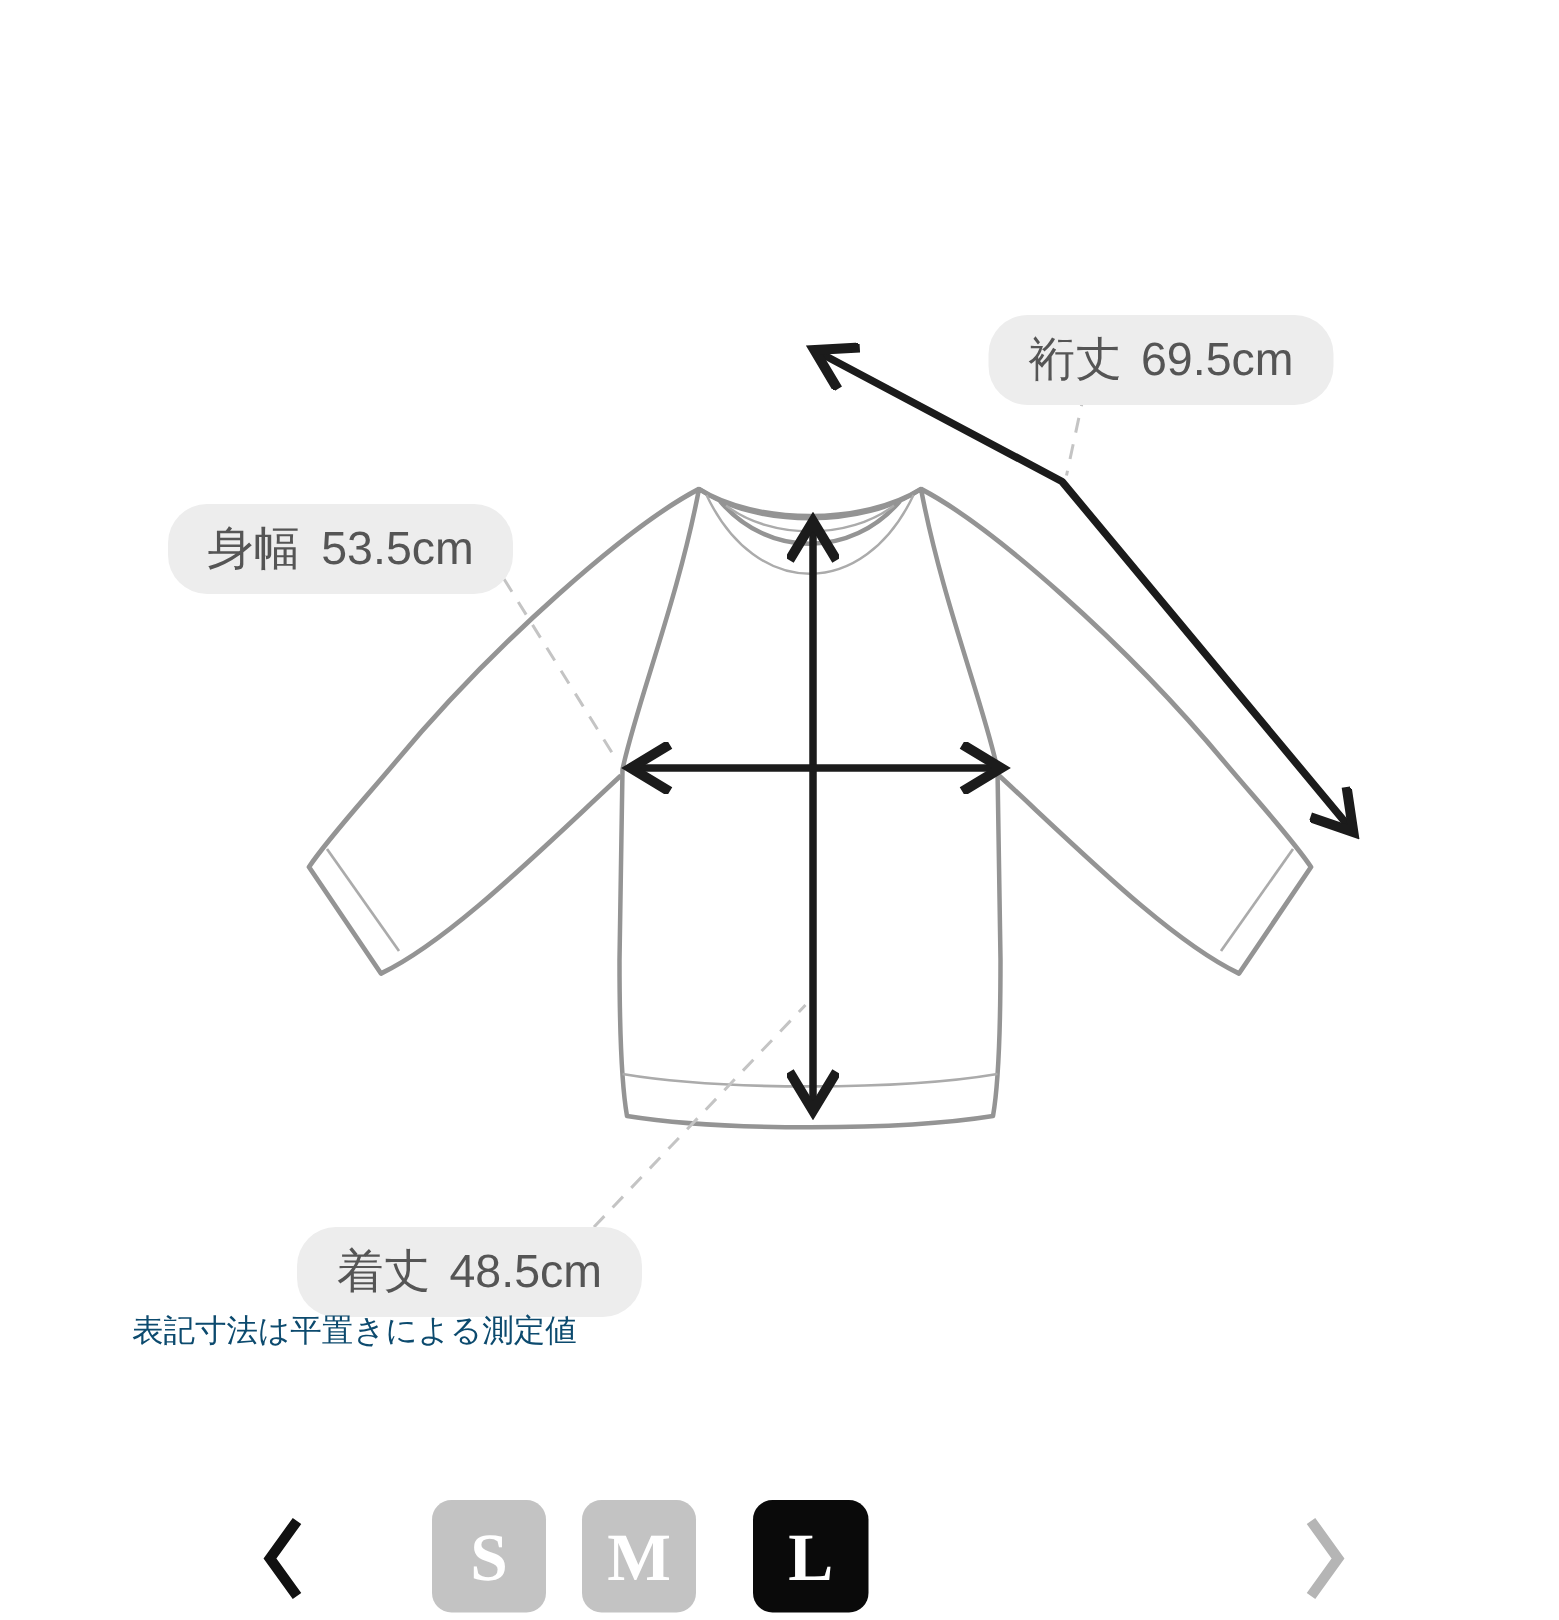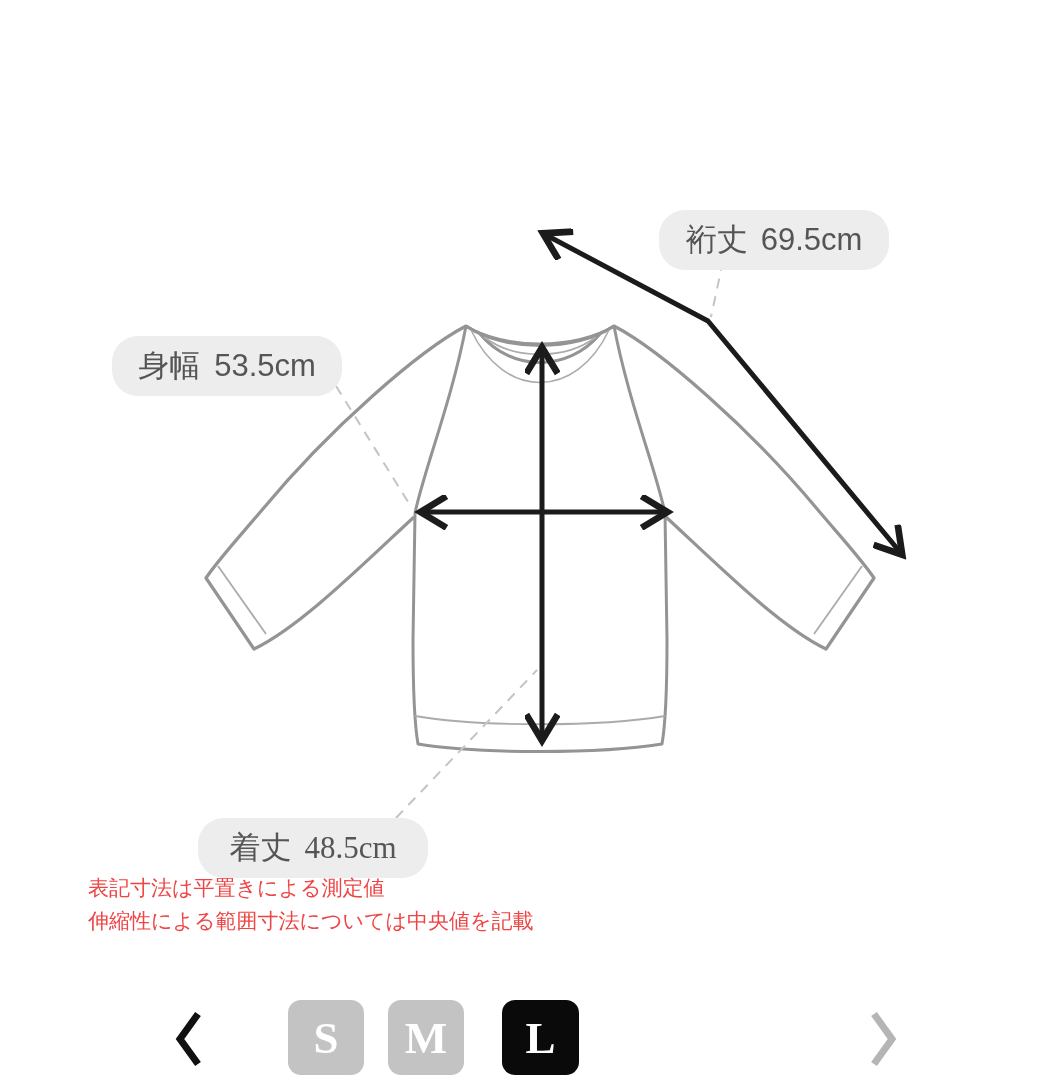--- a/index.html
+++ b/index.html
@@ -9,23 +9,23 @@
   }
   .diagram-svg{position:absolute;left:0;top:0;}
   .pill{
     position:absolute;width:230px;height:60px;border-radius:26px;
     background:#ededed;color:#555555;font-size:31px;
     display:flex;align-items:center;justify-content:center;gap:13px;
     white-space:nowrap;
   }
   .pill-yukitake{left:659px;top:210px;}
   .pill-mihaba{left:112px;top:336px;gap:14px;}
-  .pill-kitake{left:198px;top:818px;font-family:Liberation Serif, serif;}
+  .pill-kitake{left:198px;top:818px;}
   .notes{
-    position:absolute;left:88px;top:871px;color:#ef4444;
+    position:absolute;left:88px;top:871px;color:#0c4a6e;
     font-size:21px;line-height:33px;
   }
   button{border:none;background:none;padding:0;margin:0;cursor:pointer;font-family:inherit;}
   .nav-btn{position:absolute;width:36px;height:62px;display:flex;align-items:center;justify-content:center;}
   .nav-prev{left:171px;top:1008px;}
   .nav-next{left:865px;top:1008px;}
   .size-btn{
     position:absolute;top:1000px;width:76px;height:75px;border-radius:13px;
     background:#c3c3c3;color:#ffffff;
     font-family:"Liberation Serif","DejaVu Serif",serif;font-weight:bold;font-size:45px;
@@ -81,21 +81,20 @@
     <span>身幅</span>
       <span>53.5cm</span>
   </div>
   <div class="pill pill-kitake">
     <span>着丈</span>
       <span>48.5cm</span>
   </div>
 
   <div class="notes">
     <div>表記寸法は平置きによる測定値</div>
-    <div>伸縮性による範囲寸法については中央値を記載</div>
   </div>
 
   <button class="nav-btn nav-prev">
     <svg width="34" height="60" viewBox="0 0 34 60">
       <polyline points="26,5 8,30 26,55" fill="none" stroke="#111111" stroke-width="7" stroke-linejoin="miter"></polyline>
     </svg>
   </button>
 
   <button class="size-btn size-s">
     <span>S</span>

